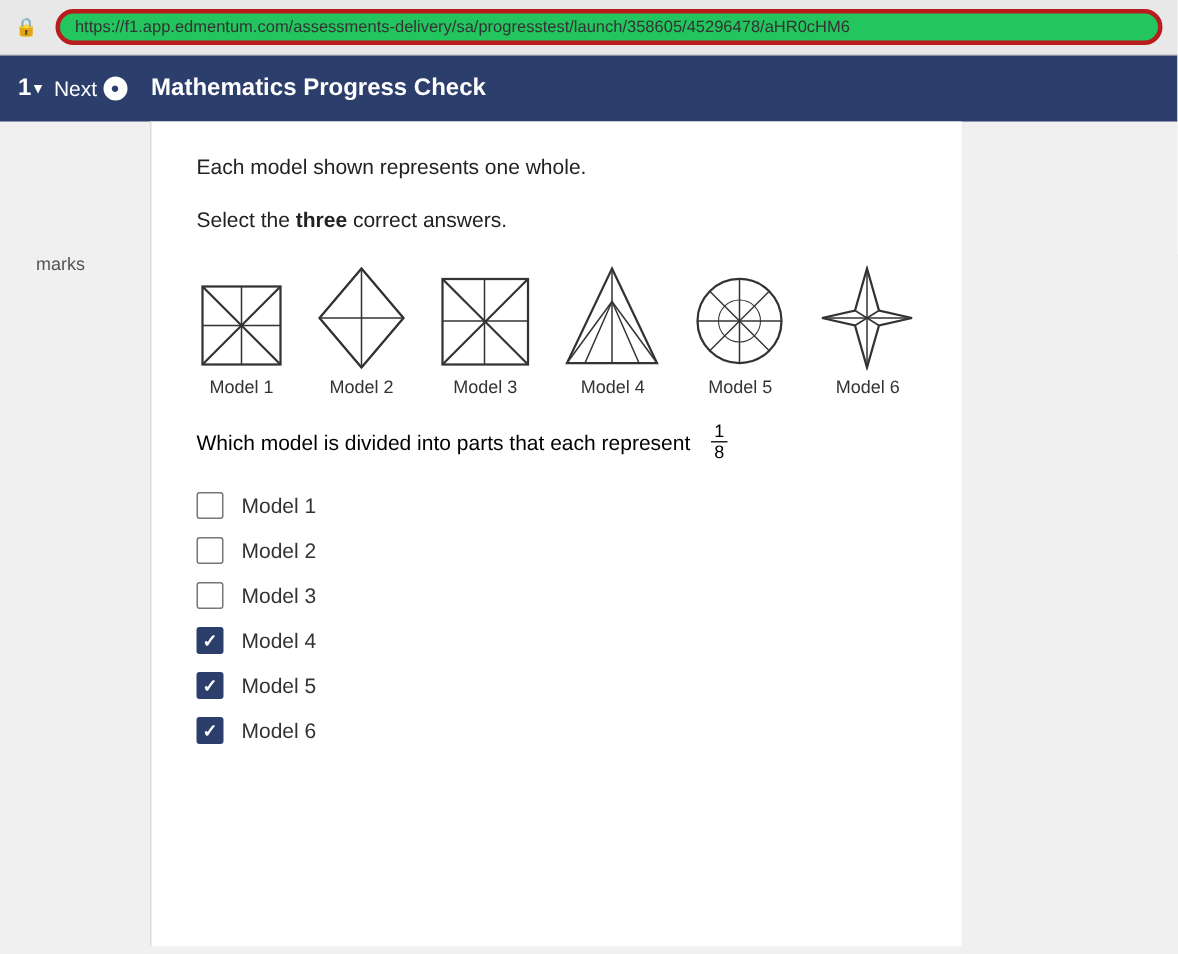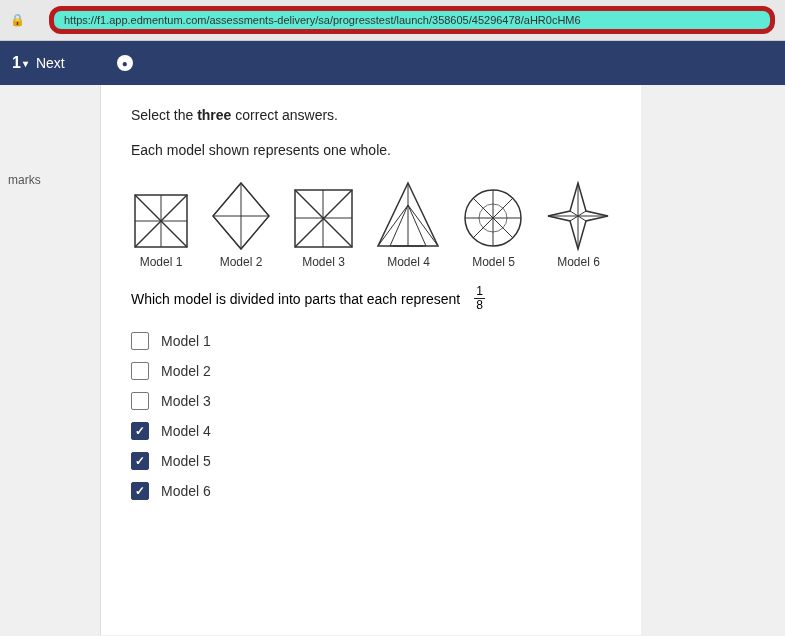--- a/index.html
+++ b/index.html
@@ -11,26 +11,26 @@
     .browser-bar {
       background: #e8e8e8;
       padding: 6px 10px;
       display: flex;
       align-items: center;
       border-bottom: 1px solid #ccc;
       font-size: 12px;
       color: #333;
     }
     .url-bar {
-      background: #5eead4;
-      border: 5px solid #b91c1c;
+      background: #22c55e;
+      border: 3px solid #b91c1c;
       border-radius: 12px;
       padding: 3px 10px;
       flex: 1;
-      margin-left: 24px;
+      margin-left: 12px;
       font-size: 11px;
       color: #333;
       overflow: hidden;
       white-space: nowrap;
       text-overflow: ellipsis;
     }
     .top-nav {
       background: #2c3e6b;
       color: white;
       display: flex;
@@ -52,42 +52,41 @@
     }
     .next-btn {
       display: flex;
       align-items: center;
       background: transparent;
       border: none;
       color: white;
       font-size: 14px;
       cursor: pointer;
       margin-right: 16px;
-      gap: 48px;
     }
     .next-icon {
       width: 16px;
       height: 16px;
       background: white;
       border-radius: 50%;
       display: inline-flex;
       align-items: center;
       justify-content: center;
       margin-left: 4px;
       color: #2c3e6b;
       font-size: 10px;
     }
     .page-title {
       font-size: 16px;
       font-weight: bold;
       color: white;
     }
     .sidebar {
       position: absolute;
-      left: 0;
+      left: 16px;
       top: 80px;
       width: 100px;
       font-size: 12px;
       padding: 8px;
       color: #555;
     }
     .content-area {
       margin-left: 100px;
       background: white;
       min-height: 550px;
@@ -188,31 +187,32 @@
 
 <div class="top-nav">
   <div class="question-num">
     <span>1</span>
     <span class="dropdown-arrow">▾</span>
   </div>
   <button class="next-btn">
     <span>Next</span>
     <span class="next-icon">●</span>
   </button>
+  <span class="page-title">Mathematics Progress Check</span>
 </div>
 
 <div style="display:flex; position:relative;">
   <div class="sidebar">
     <span>marks</span>
   </div>
   <div class="content-area">
+    <div class="question-text">Each model shown represents one whole.</div>
     <div class="question-text">
       <span>Select the </span><b>three</b><span> correct answers.</span>
     </div>
-    <div class="question-text">Each model shown represents one whole.</div>
 
     <div class="models-row">
 
       <div class="model-item">
         <svg width="60" height="60" viewBox="0 0 60 60">
           <rect x="4" y="4" width="52" height="52" fill="none" stroke="#333" stroke-width="1.5"></rect>
           <line x1="4" y1="4" x2="56" y2="56" stroke="#333" stroke-width="1.5"></line>
           <line x1="56" y1="4" x2="4" y2="56" stroke="#333" stroke-width="1.5"></line>
           <line x1="4" y1="30" x2="56" y2="30" stroke="#333" stroke-width="1"></line>
           <line x1="30" y1="4" x2="30" y2="56" stroke="#333" stroke-width="1"></line>

